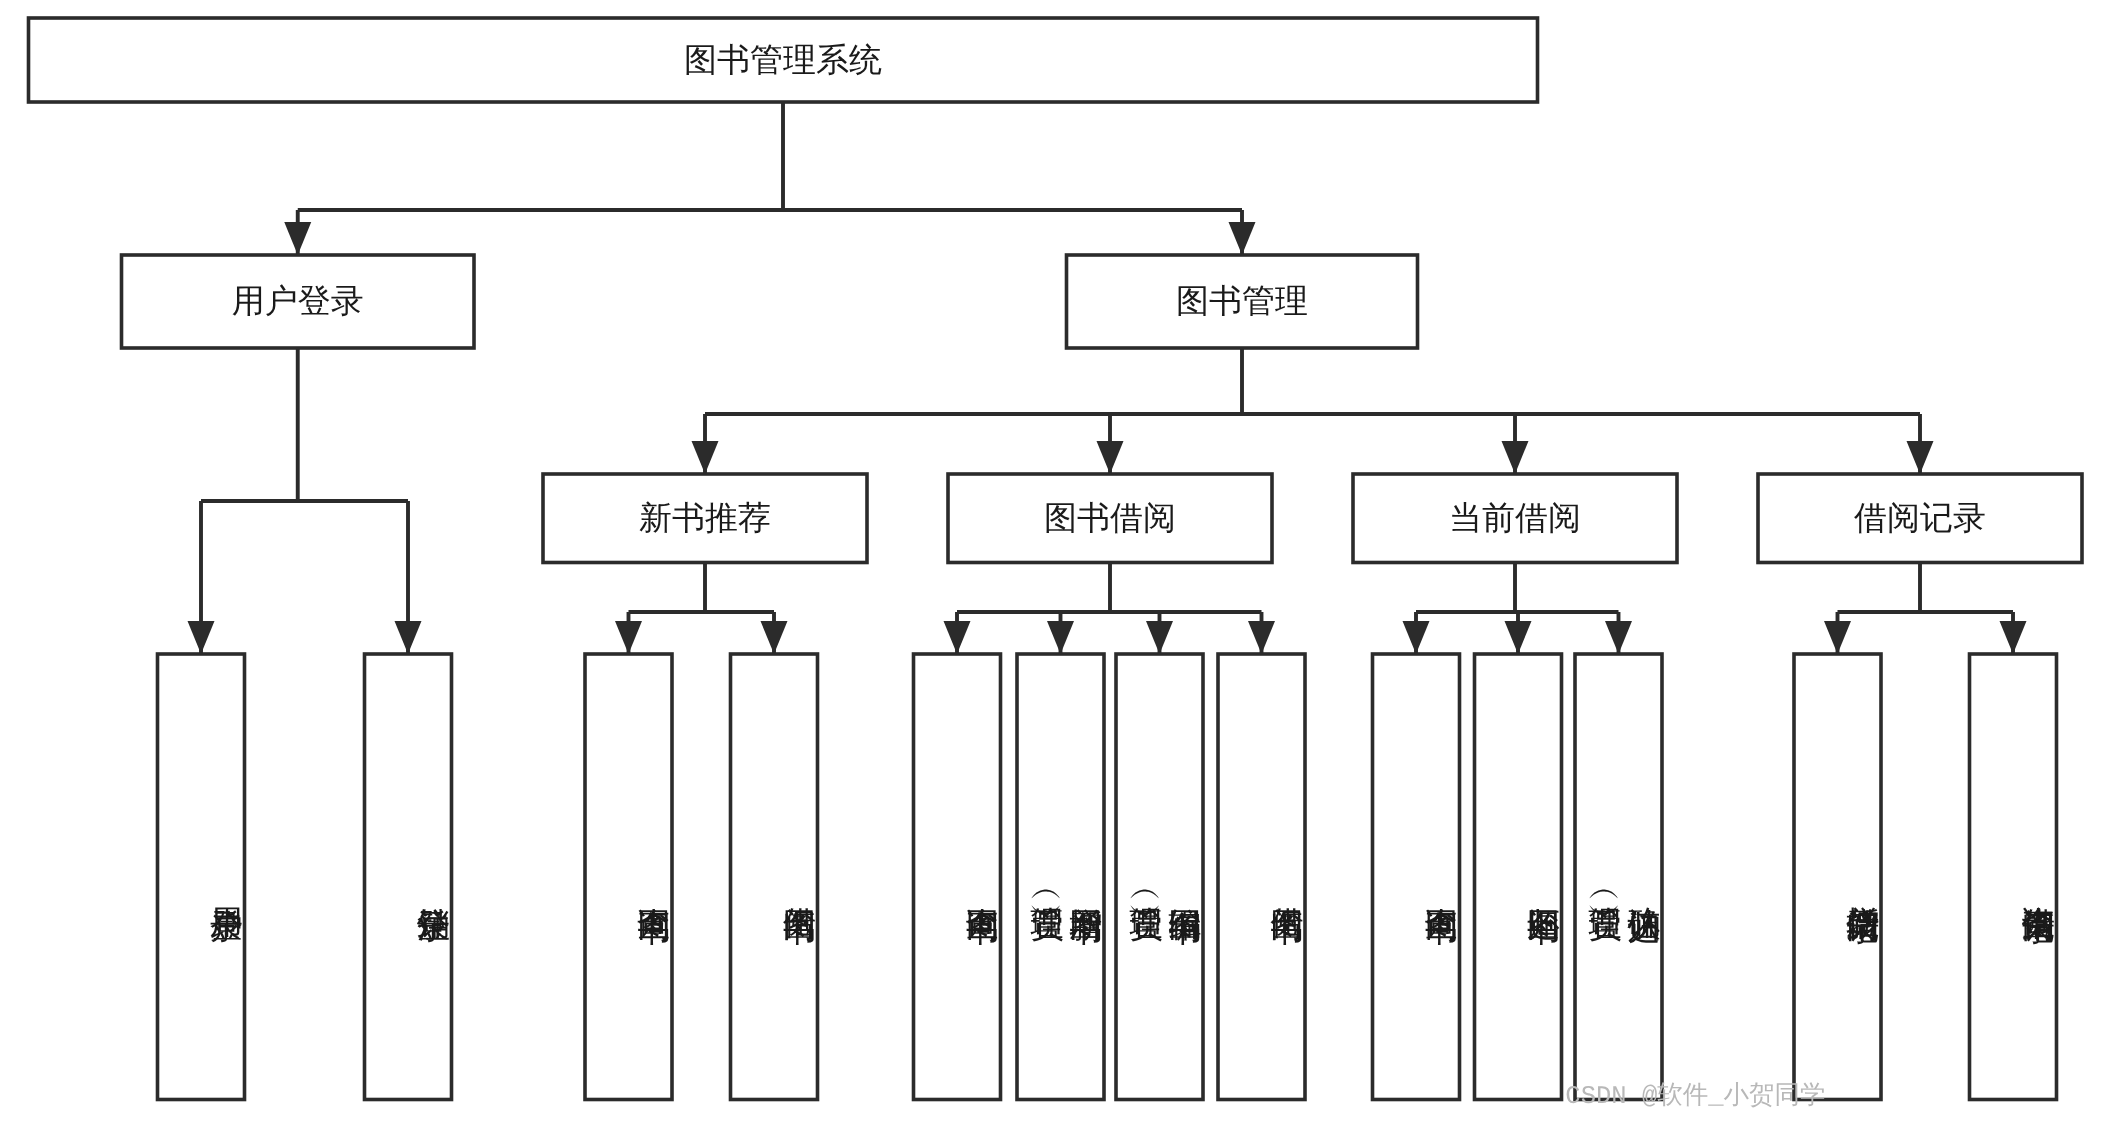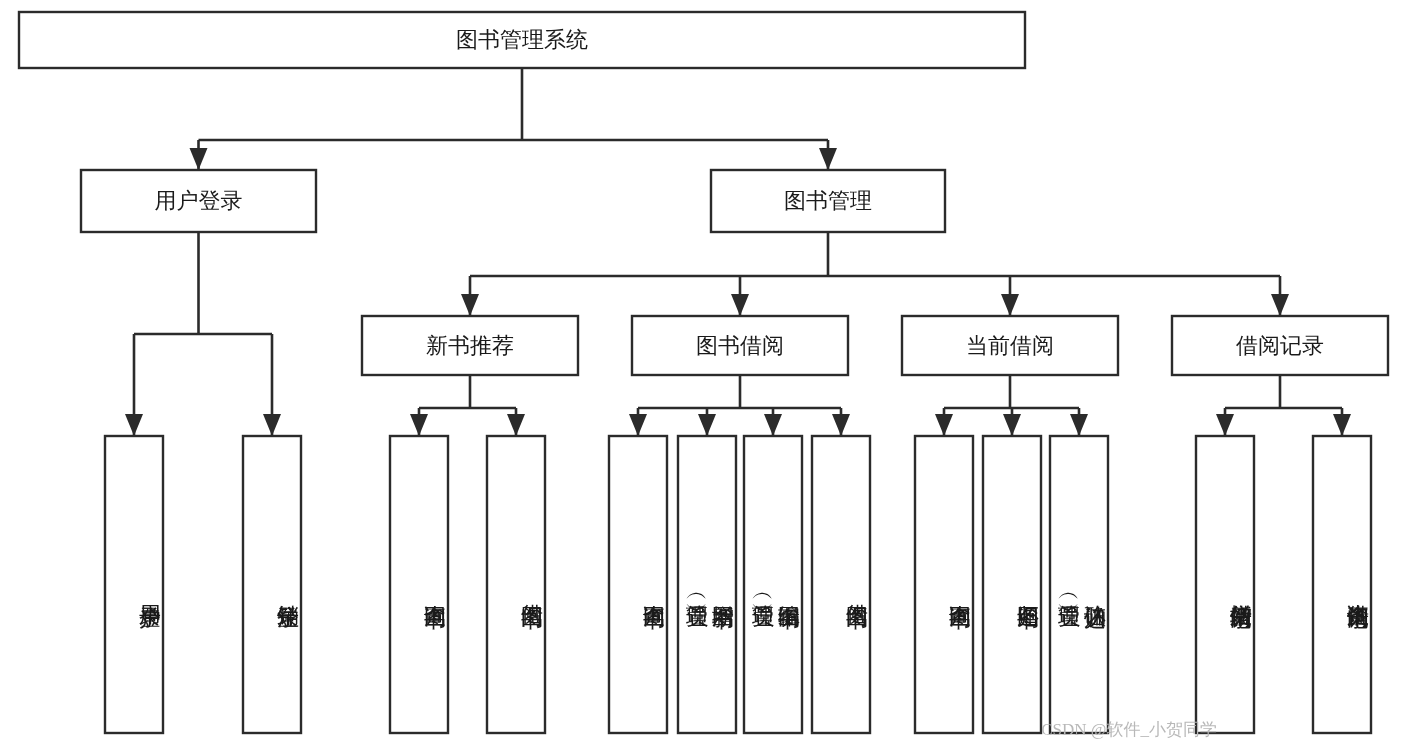--- a/index.html
+++ b/index.html
@@ -61,21 +61,21 @@
     display: flex;
     align-items: flex-start;
     justify-content: center;
     white-space: pre;
     pointer-events: none;
   }
   .watermark {
     position: absolute;
     right: 8px;
     bottom: 6px;
-    font-family: Liberation Serif, serif;
+    font-family: Liberation Mono, monospace;
     font-size: 17px;
     color: #b8b8b8;
     white-space: nowrap;
     text-align: right;
   }
 </style>
 </head>
 <body>
 
 <div id="diagram-root">

